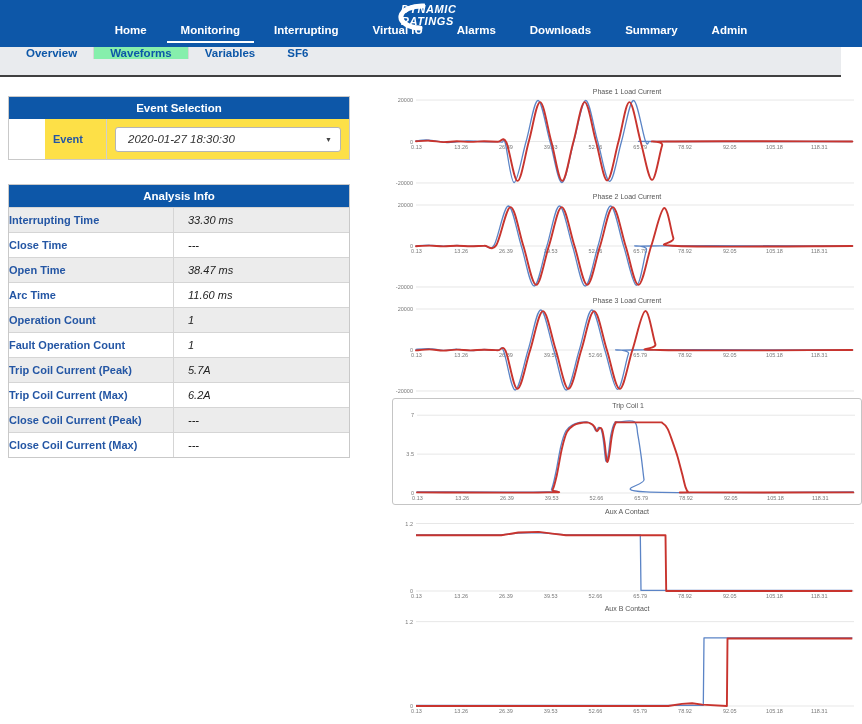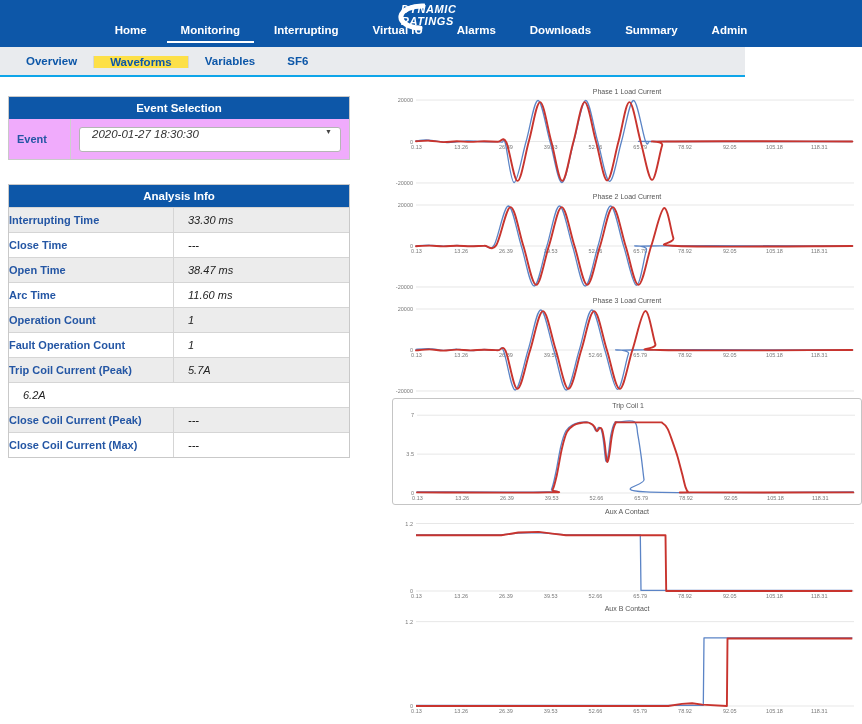--- a/index.html
+++ b/index.html
@@ -14,39 +14,39 @@
           cursor:pointer; position:relative; width:96px; height:34px; }
   .logo svg { position:absolute; left:0; top:2px; }
   .logo-text { position:absolute; left:22px; top:3px; color:#fff; font-style:italic;
                font-weight:bold; font-size:11px; line-height:12px; letter-spacing:.6px; }
   .nav-items { display:flex; align-items:flex-start; height:100%; }
   .nav-item { color:#fff; font-weight:bold; font-size:11.5px; padding:4px 14px 5px 14px;
               margin:0 3px; cursor:pointer; border-bottom:2px solid transparent; }
   .nav-item.active { border-bottom:2px solid #fff; }
 
   
-  .tabstrip { position:absolute; left:0; top:47px; width:745px; height:30px;
-              background:#e9ebee; border-bottom:2px solid #0ea5e9;
-              display:flex; align-items:center; padding-left:10px; }
+  .tabstrip { position:absolute; left:0; top:47px; width:841px; height:30px;
+              background:#e9ebee; border-bottom:2px solid #404040;
+              display:flex; align-items:flex-start; padding-left:10px; }
   .tab { display:flex; align-items:center; padding:0 16px; font-size:11.5px;
          font-weight:bold; color:#0d57a8; cursor:pointer; }
-  .tab.active { background:#fde047; border-left:1px solid #d6d6d6;
+  .tab.active { background:#86efac; border-left:1px solid #d6d6d6;
                 border-right:1px solid #d6d6d6; margin-bottom:-2px; }
 
   
   .left-col { position:absolute; left:8px; top:96px; width:342px; }
   .panel { border:1px solid #c9c9c9; margin-bottom:24px; }
   .panel-header { background:#0d57a8; color:#fff; font-weight:bold; font-size:11.5px;
                   text-align:center; padding:5px 0; }
-  .event-body { background:#f0abfc; display:flex; align-items:center; height:40px; }
+  .event-body { background:#fde047; display:flex; align-items:center; height:40px;margin-left:36px; }
   .event-label { width:62px; padding-left:8px; color:#2456a4; font-weight:bold;
                  font-size:11px; align-self:stretch; display:flex; align-items:center;
                  border-right:1px solid #cfcfcf; }
   .event-select { flex:1; margin:0 8px; background:#fff; border:1px solid #b5b5b5;
-                  border-radius:3px; height:25px; display:flex; align-items:flex-start;
+                  border-radius:3px; height:25px; display:flex; align-items:center;
                   padding:0 8px 0 12px; cursor:pointer; }
   .event-select .value { flex:1; font-size:11.5px; font-style:italic; color:#333; }
   .event-select .arrow { font-size:7px; color:#444; }
 
   .analysis-rows .row { display:flex; border-top:1px solid #d5d5d5; height:25px;
                         align-items:center; font-size:11px; }
   .analysis-rows .row:nth-child(odd) { background:#ececec; }
   .analysis-rows .row:nth-child(even) { background:#fff; }
   .analysis-rows .cell-label { width:165px; padding-left:0; color:#2456a4;
                                font-weight:bold; border-right:1px solid #d5d5d5;
@@ -129,20 +129,21 @@
         </div>
         <div class="row">
           <div class="cell-label">Fault Operation Count</div>
           <div class="cell-value">1</div>
         </div>
         <div class="row">
           <div class="cell-label">Trip Coil Current (Peak)</div>
           <div class="cell-value">5.7A</div>
         </div>
         <div class="row">
+          <div class="cell-label">Trip Coil Current (Max)</div>
           <div class="cell-value">6.2A</div>
         </div>
         <div class="row">
           <div class="cell-label">Close Coil Current (Peak)</div>
           <div class="cell-value">---</div>
         </div>
         <div class="row">
           <div class="cell-label">Close Coil Current (Max)</div>
           <div class="cell-value">---</div>
         </div>

